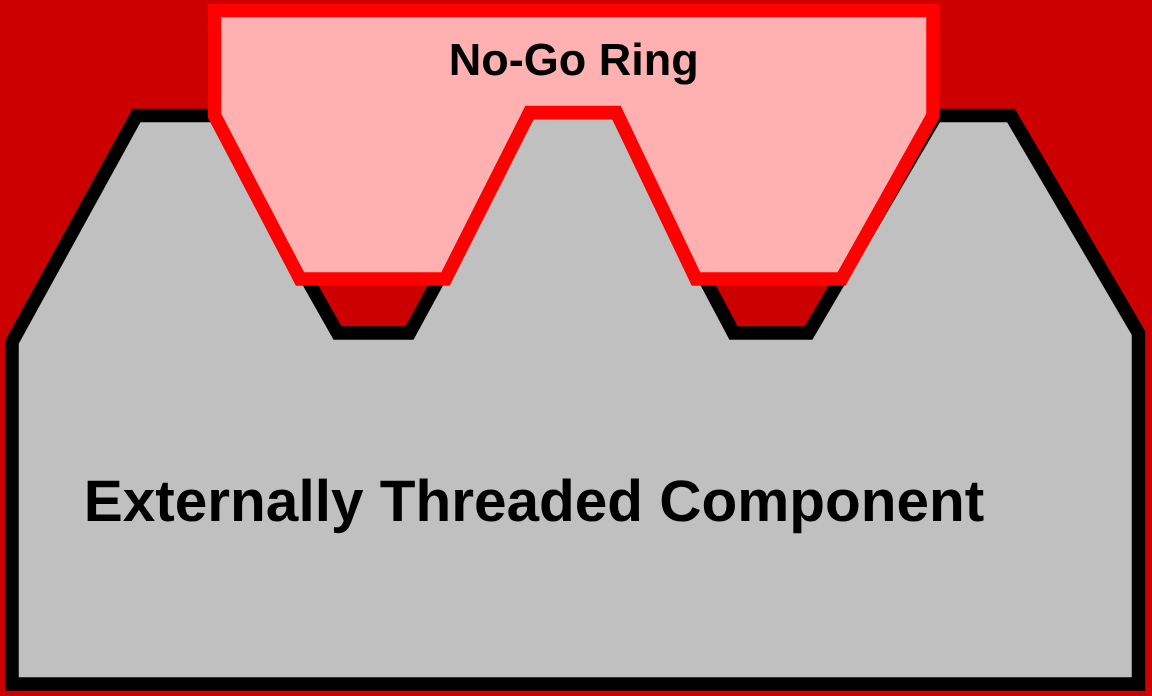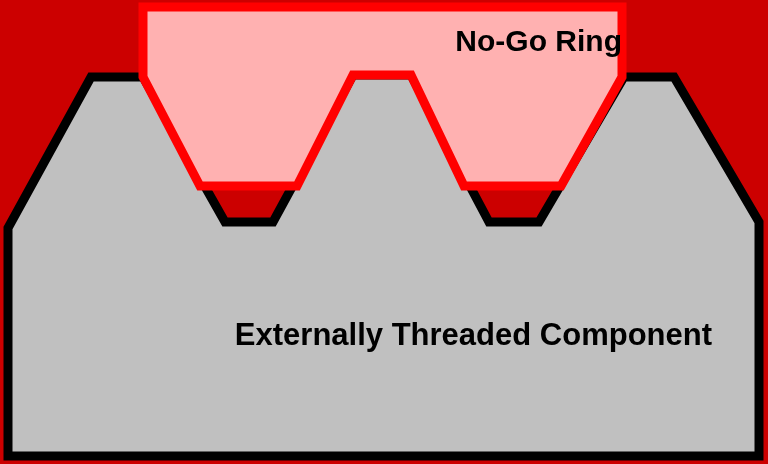--- a/index.html
+++ b/index.html
@@ -25,38 +25,38 @@
   .shape-component {
     stroke-width: 9;
     stroke-linejoin: miter;
   }
   .shape-ring {
     stroke-width: 9;
     stroke-linejoin: miter;
   }
   .label {
     position: absolute;
-    text-align: right;
+    text-align: center;
     font-weight: bold;
     color: #000;
     white-space: nowrap;
     user-select: none;
   }
   .label-ring {
     left: 143px;
     width: 479px;
     top: 24px;
     font-size: 30px;
     line-height: 34px;
   }
   .label-component {
     left: 0;
     width: 712px;
     top: 317px;
-    font-size: 31px;
+    font-size: 39px;
     line-height: 36px;
   }
 </style>
 </head>
 <body>
 
 <div class="stage">
 
   <svg viewBox="0 0 768 464" aria-hidden="true">
 

